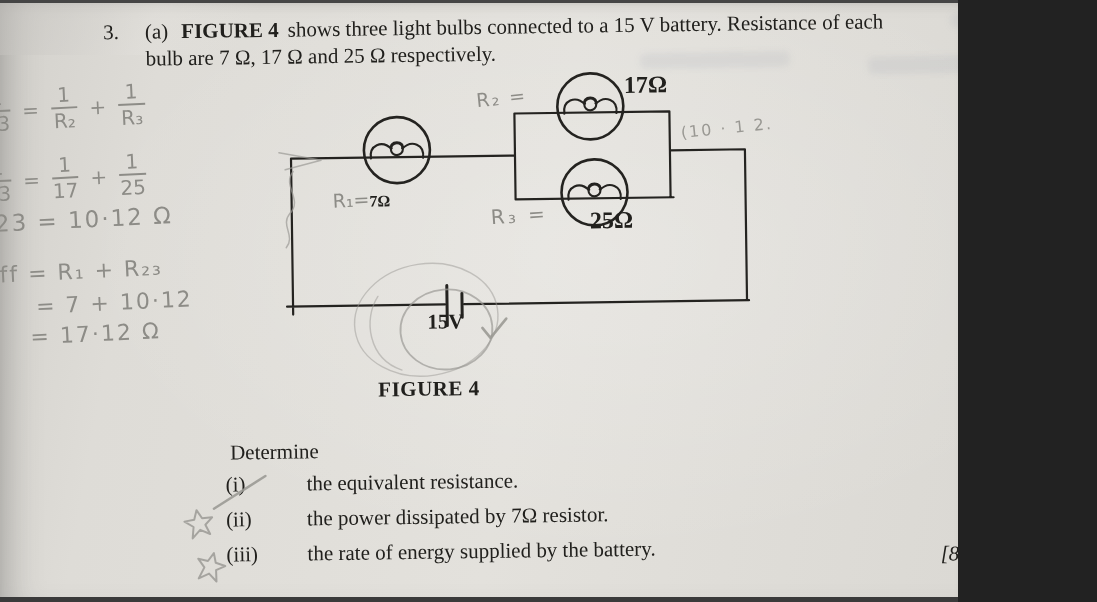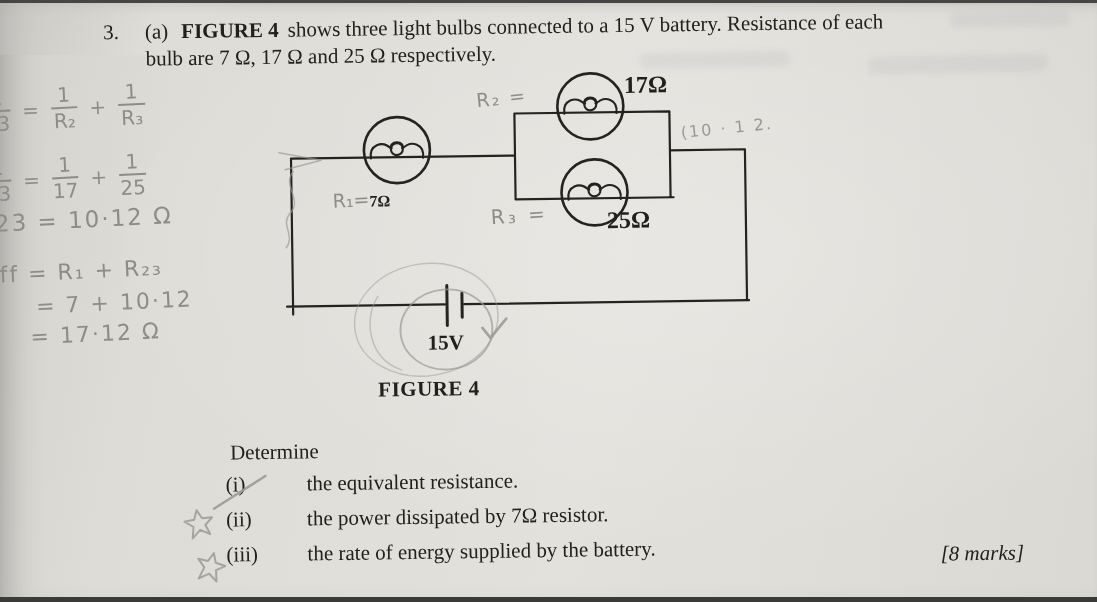--- a/index.html
+++ b/index.html
@@ -1,18 +1,18 @@
 <!DOCTYPE html>
 <html><head>
 <meta charset="utf-8">
 <style>
   html,body{margin:0;padding:0;background:#222;}
   .page{
     position:relative;
-    width:1097px;height:602px;
+    width:958px;height:602px;
     overflow:hidden;
     background:
       radial-gradient(ellipse at 62% 42%, rgba(255,255,255,0.22), rgba(255,255,255,0) 62%),
       linear-gradient(100deg,#d3d1cc 0%,#dedcd7 16%,#e3e1dc 55%,#dbd9d4 100%);
     box-shadow: inset 26px 0 34px -20px rgba(70,70,70,0.35),
                 inset 0 10px 14px -10px rgba(70,70,70,0.28);
     font-family:"Liberation Serif", serif;
     color:#21201d;
   }
   .edge-top{position:absolute;left:0;top:0;width:1097px;height:3px;background:#454545;}
@@ -48,22 +48,22 @@
   
   .lbl-r2{left:479px;top:86px;font-size:19px;transform:rotate(-5deg);letter-spacing:2px;}
   .lbl-r3{left:492px;top:203px;font-size:20px;transform:rotate(-3deg);letter-spacing:3px;}
   .lbl-note{left:683px;top:121px;font-size:16px;transform:rotate(-5deg);letter-spacing:2px;opacity:.85;}
   .lbl-hand{position:absolute;white-space:nowrap;}
   .r1-group{position:absolute;left:334px;top:186px;display:flex;align-items:baseline;white-space:nowrap;}
   .r1-group .hand{font-size:19px;transform:rotate(-2deg);}
   .val{font-family:"Liberation Serif", serif;font-weight:bold;color:#21201d;text-align:center;}
   .v7{font-size:16px;}
   .v17{position:absolute;left:627px;top:73px;font-size:24px;}
-  .v25{position:absolute;left:608px;top:208px;font-size:24px;}
-  .v15{position:absolute;left:427px;top:329px;font-size:21px;}
+  .v25{position:absolute;left:591px;top:208px;font-size:24px;}
+  .v15{position:absolute;left:427px;top:308px;font-size:21px;}
   .caption{position:absolute;left:377px;top:375px;font-size:21px;font-weight:bold;letter-spacing:0.5px;}
 
   
   .determine{left:228px;top:436px;font-size:21px;}
   .task{position:absolute;left:223px;font-size:21px;white-space:nowrap;}
   .task .tnum{display:inline-block;width:81px;}
   .t1{top:468px;} .t2{top:503px;} .t3{top:538px;}
   .marks{left:937px;top:547px;font-size:21px;font-style:italic;}
 
   svg{position:absolute;overflow:visible;}

